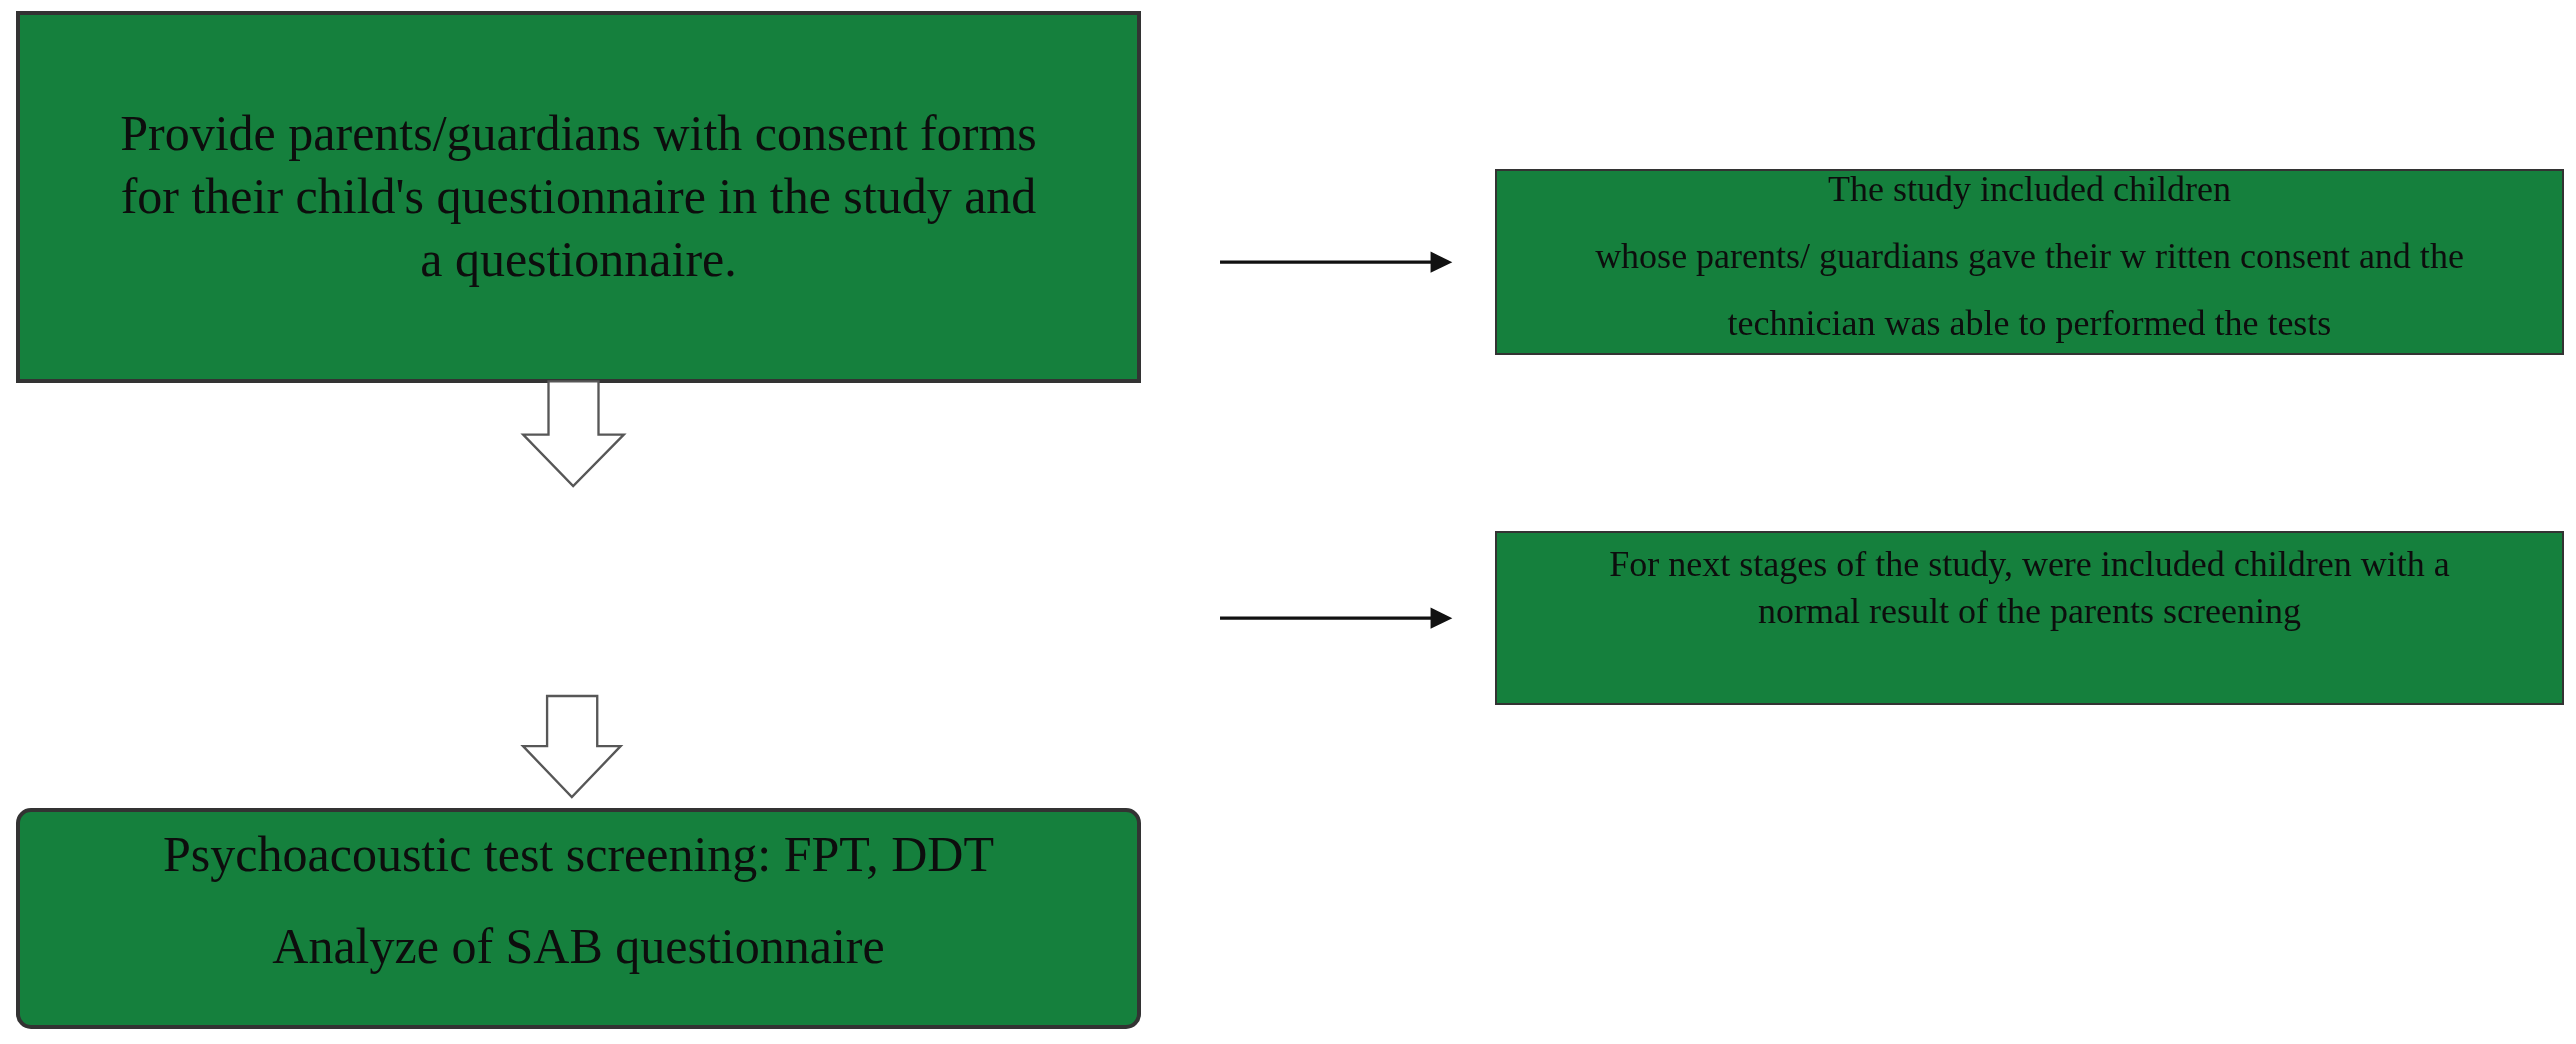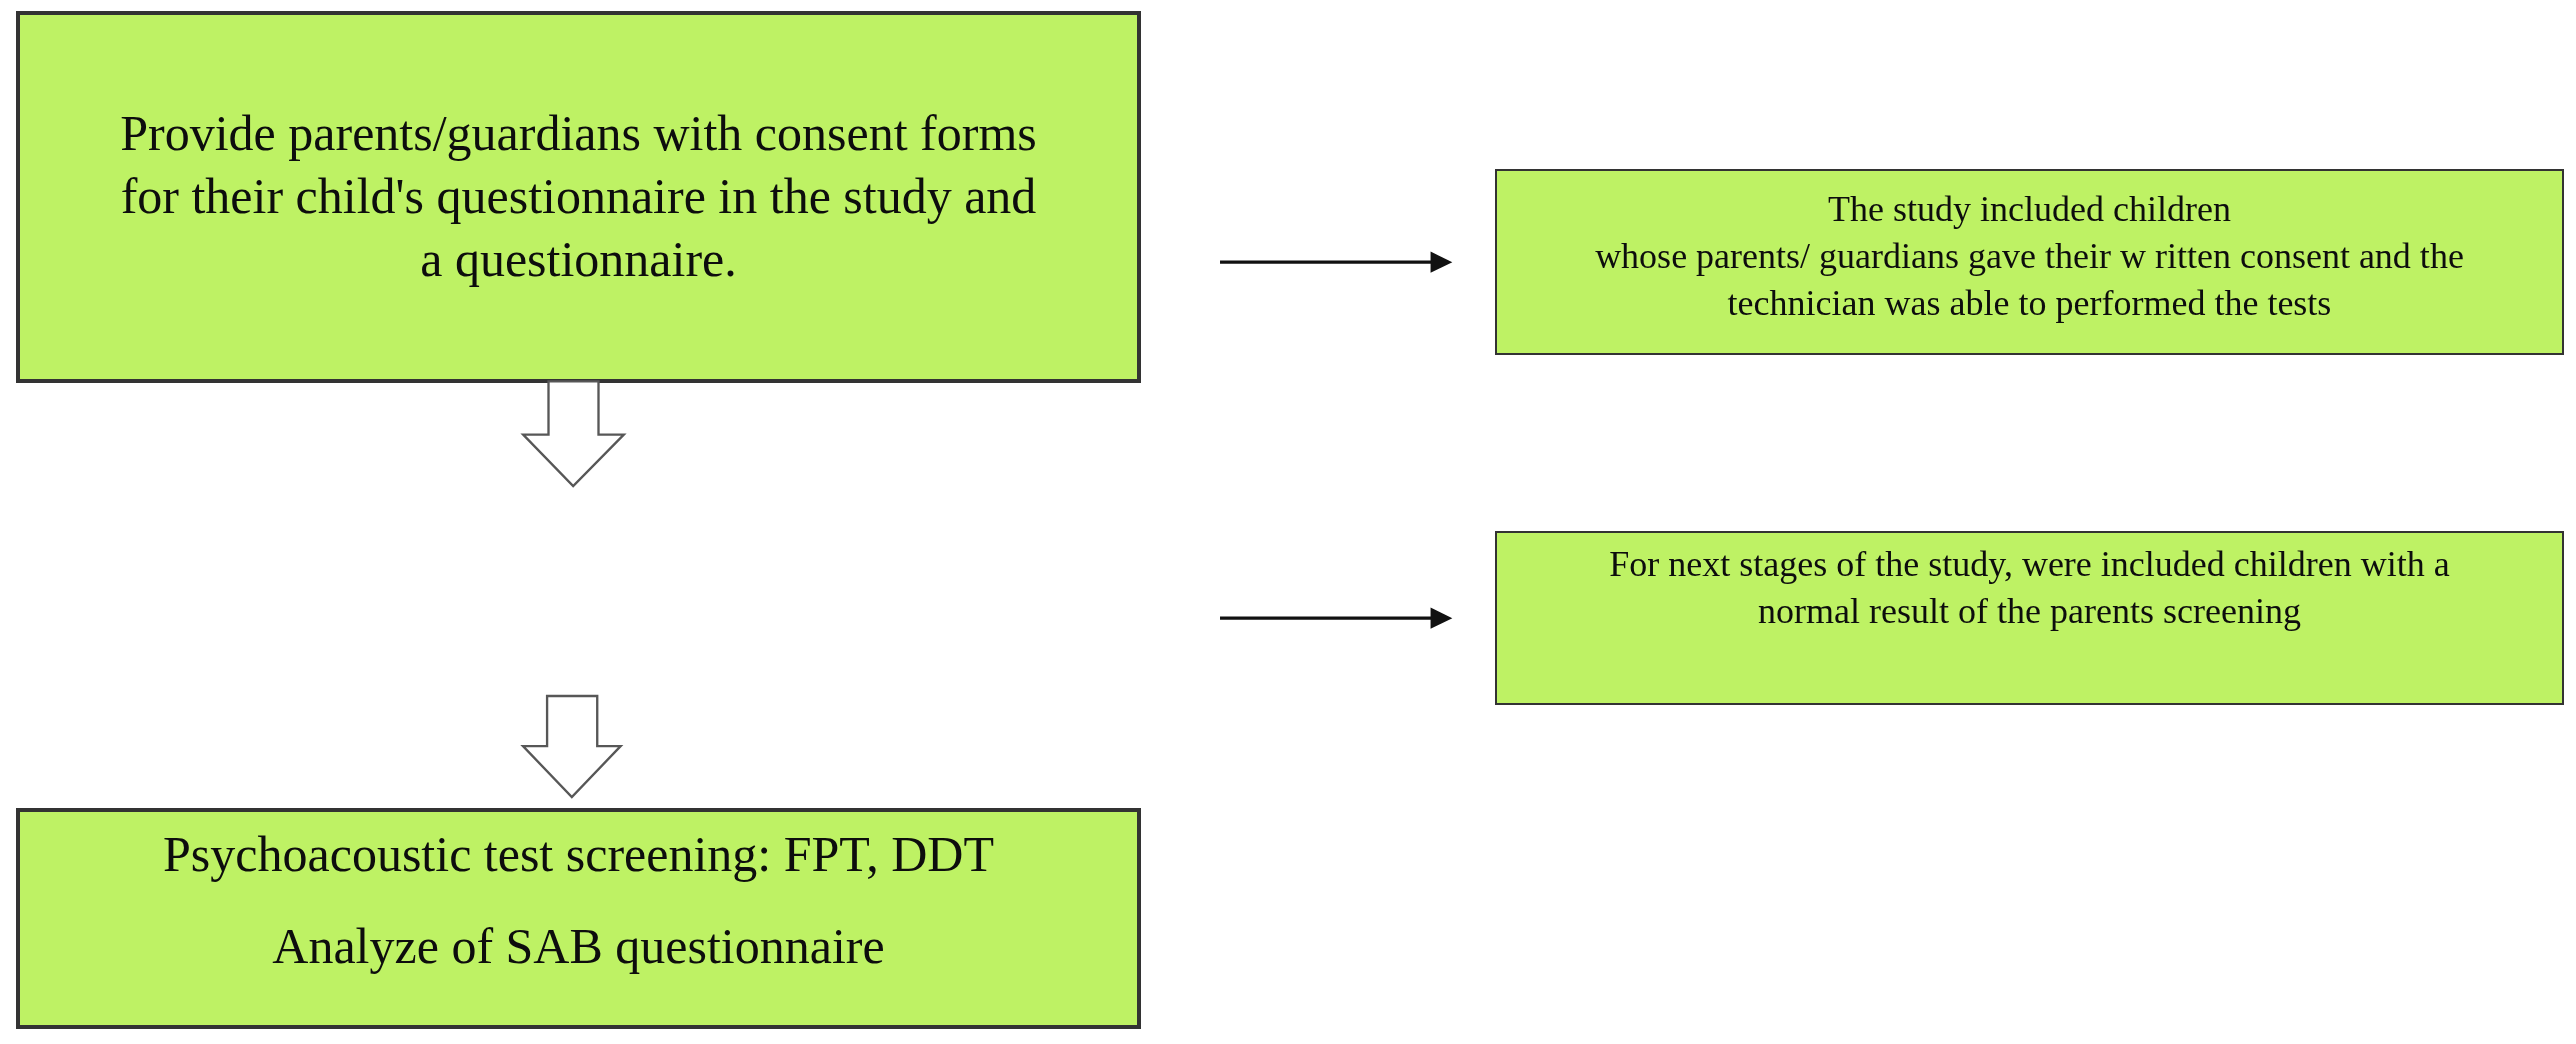--- a/index.html
+++ b/index.html
@@ -12,51 +12,52 @@
     width: 2576px;
     height: 1044px;
     background: #ffffff;
     font-family: "Liberation Serif", "DejaVu Serif", serif;
     color: #0d0d0d;
     overflow: hidden;
   }
   .box {
     position: absolute;
     box-sizing: border-box;
-    background: #bef264;
+    background: #15803d;
     border: 4.7px solid #333333;
     display: flex;
     flex-direction: column;
     align-items: center;
     justify-content: center;
     text-align: right;
   }
   .step {
     left: 16px;
     width: 1125px;
     font-size: 50px;
     line-height: 63px;
   }
   #step-1 { top: 10.7px;   height: 372px; }
   #step-2 { top: 508px;  height: 187px; }
   #step-3 {
     top: 808px;
     height: 221px;
     justify-content: flex-start;
     padding-top: 10.7px;
+    border-radius: 15px;
   }
   #step-3 .line + .line { margin-top: 29px; }
   .note {
     left: 1495px;
     width: 1069px;
     border-width: 2.7px;
     font-size: 36px;
     line-height: 47px;
   }
-  #note-1 { top: 169px; height: 186px; padding-bottom: 12px; }
+  #note-1 { top: 169px; height: 186px; padding-bottom: 12px; gap: 20px; }
   #note-2 {
     top: 531px;
     height: 174px;
     justify-content: flex-start;
     padding-top: 8px;
   }
   .arrow-svg { position: absolute; display: block; }
   .down-arrow-shape {
     fill: #ffffff;
     stroke: #575757;

